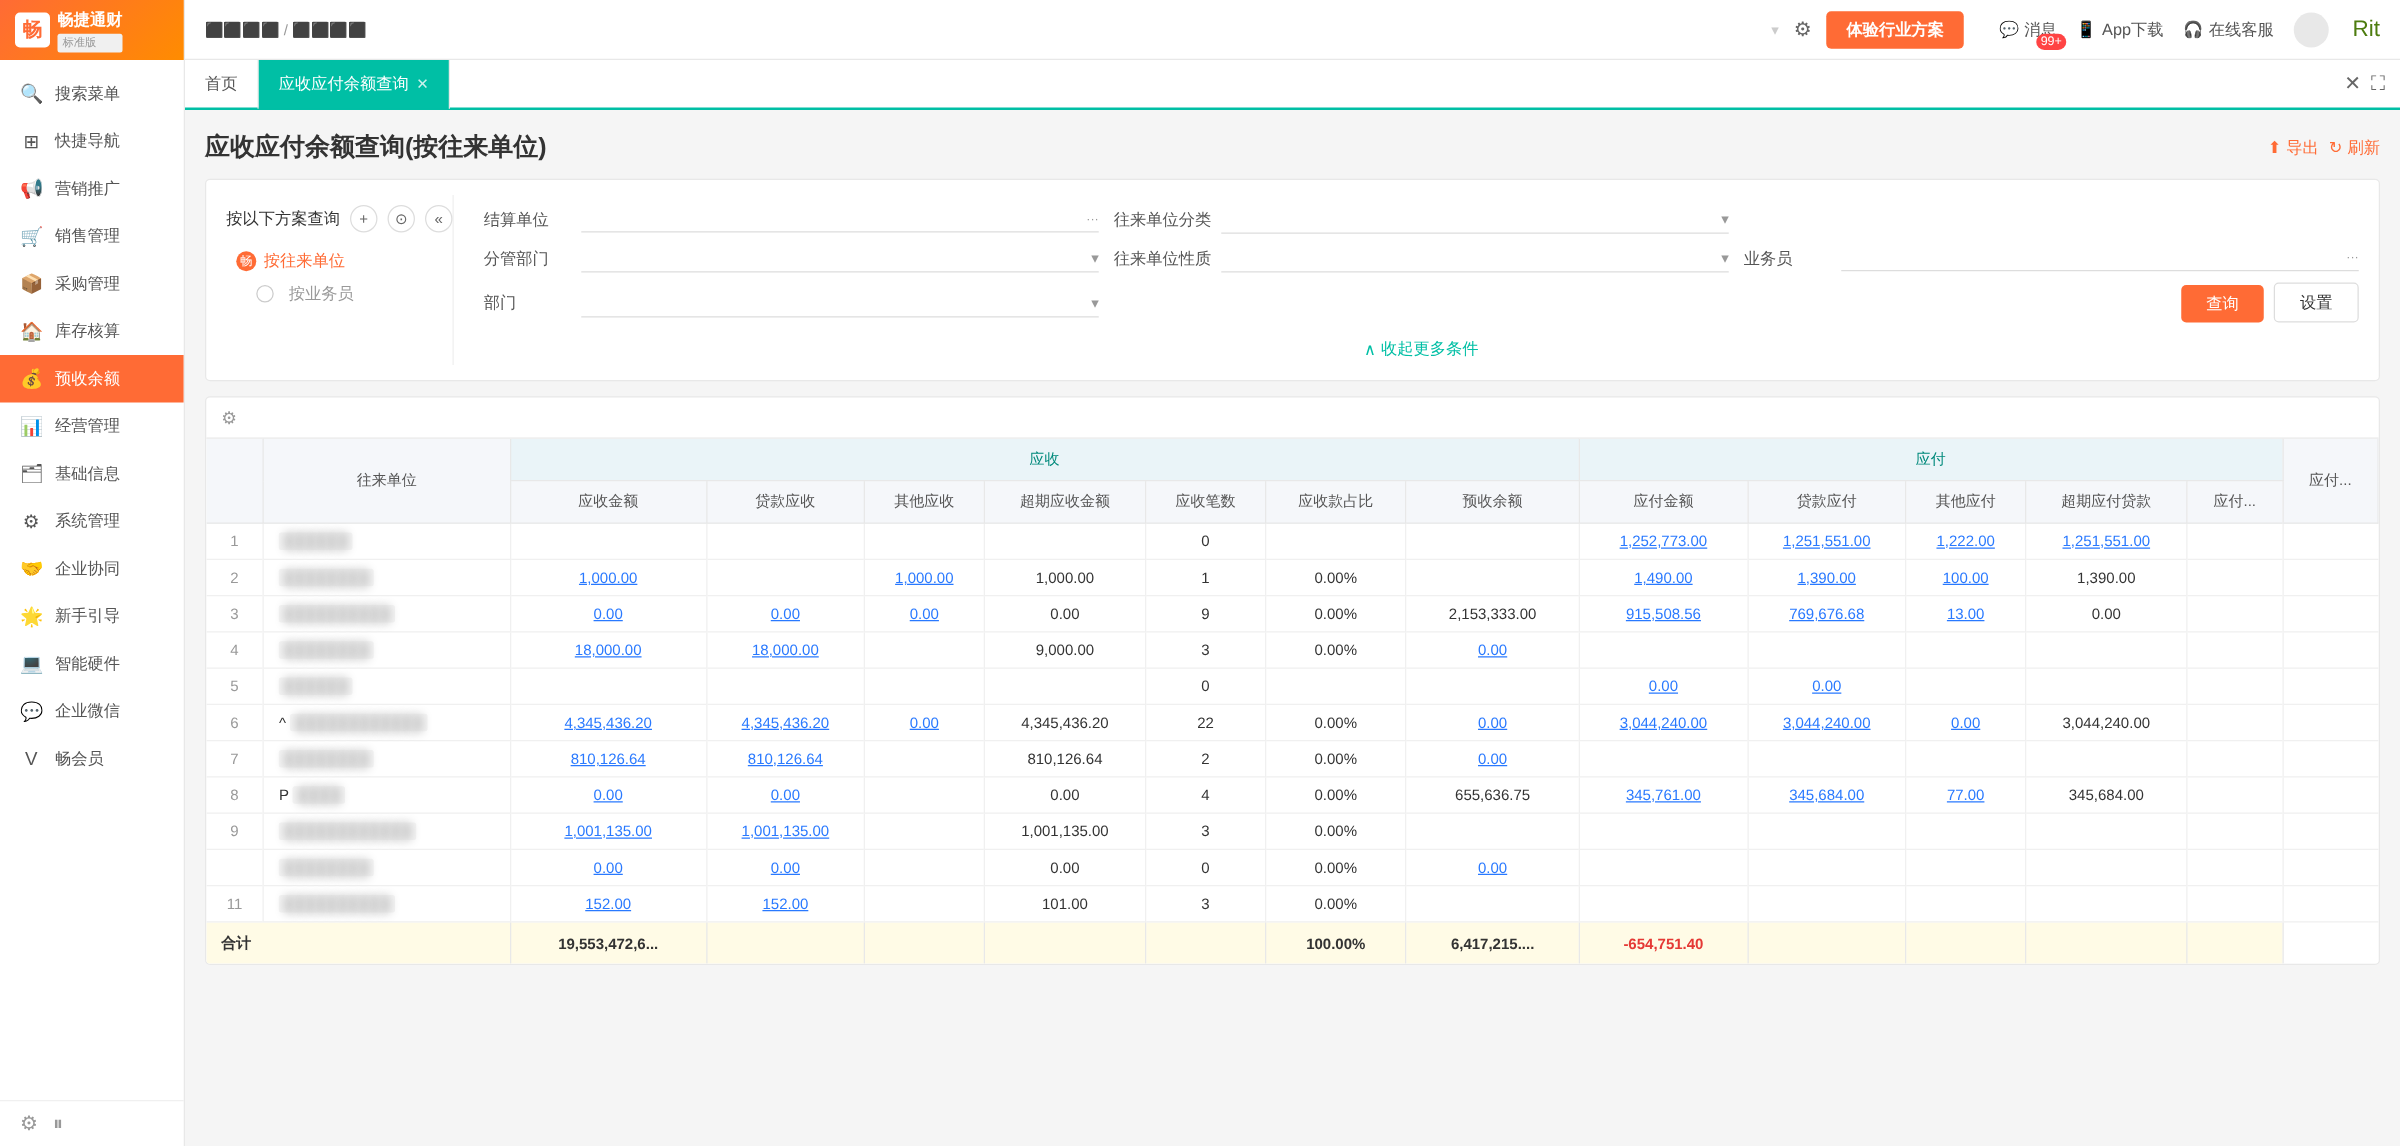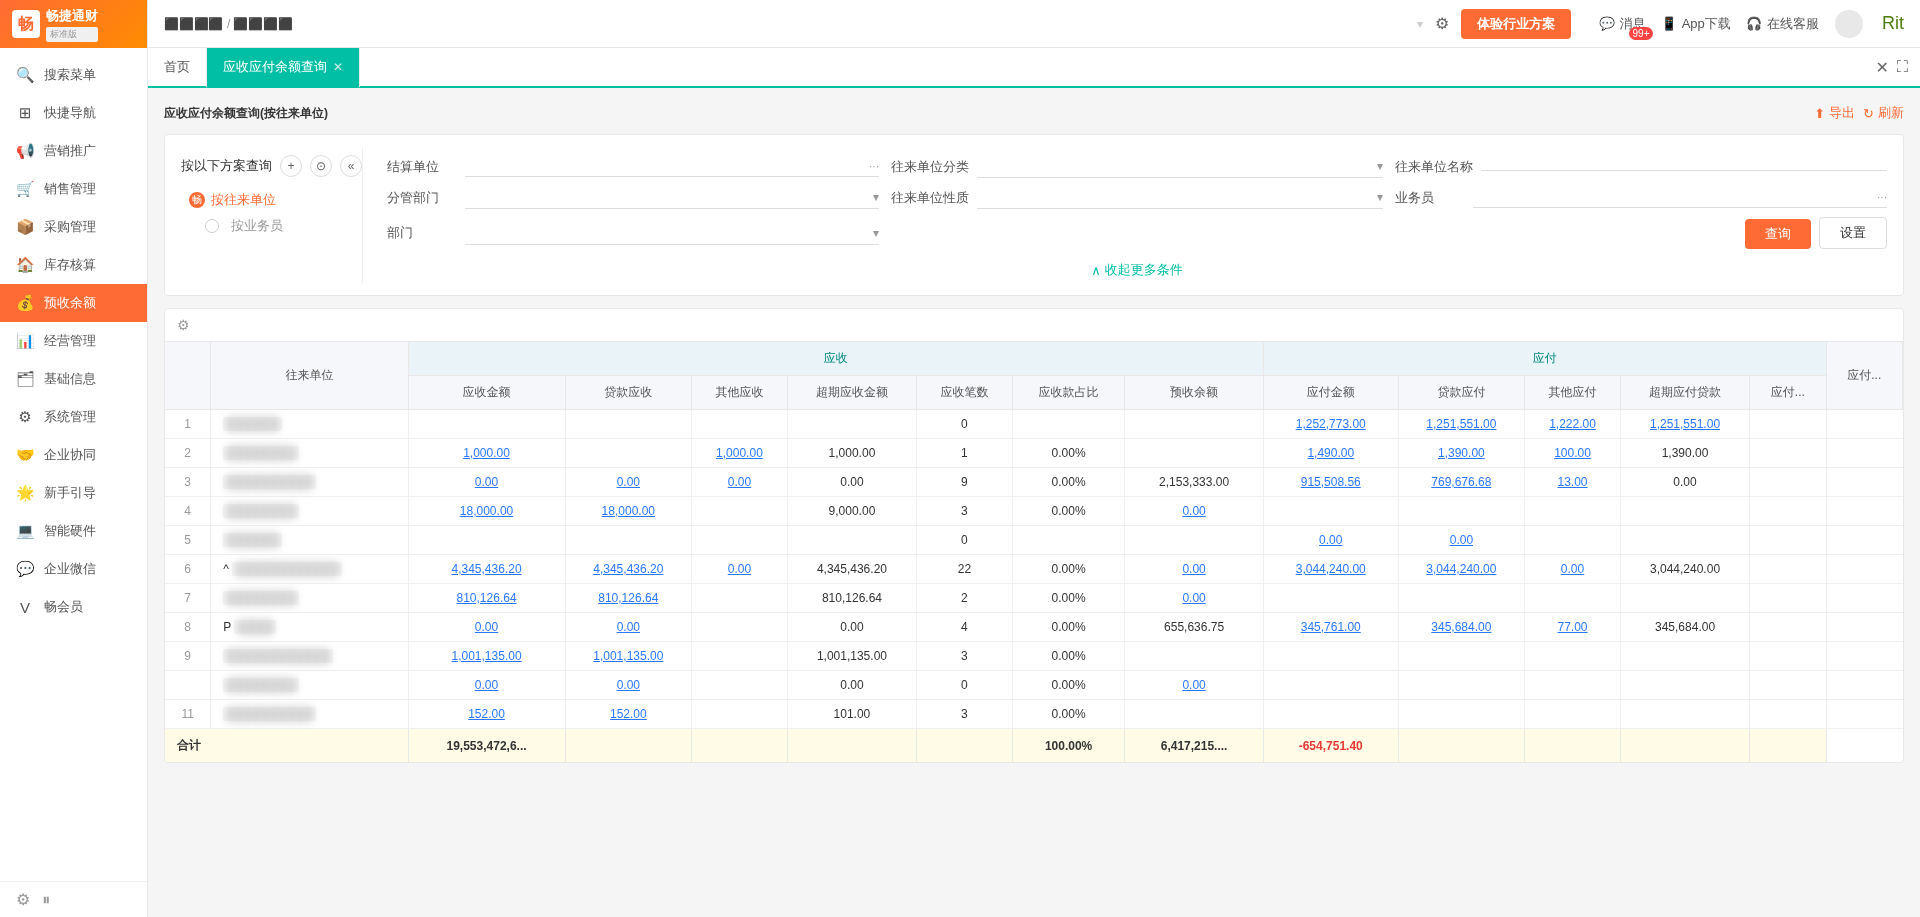--- a/index.html
+++ b/index.html
@@ -72,21 +72,21 @@
     .tab-close { font-size: 12px; color: rgba(255,255,255,0.8); cursor: pointer; }
     .tabs-spacer { flex: 1; }
     .tab-actions { display: flex; align-items: center; gap: 8px; padding: 0 12px; }
     .tab-action-btn { background: none; border: none; cursor: pointer; color: #666; font-size: 16px; }
 
     
     .page-content { flex: 1; overflow: auto; padding: 16px; background: #f5f5f5; }
 
     
     .page-header { display: flex; align-items: center; justify-content: space-between; margin-bottom: 12px; }
-    .page-title { font-size: 12px; font-weight: bold; color: #333; }
+    .page-title { font-size: 20px; font-weight: bold; color: #333; }
     .page-actions { display: flex; gap: 8px; }
     .btn-export { background: none; border: none; color: #ff6b35; cursor: pointer; font-size: 13px; display: flex; align-items: center; gap: 4px; }
     .btn-refresh { background: none; border: none; color: #ff6b35; cursor: pointer; font-size: 13px; display: flex; align-items: center; gap: 4px; }
 
     
     .search-area { background: #fff; border-radius: 4px; padding: 12px 16px; margin-bottom: 12px; border: 1px solid #e8e8e8; }
     .search-header { display: flex; align-items: center; gap: 8px; margin-bottom: 10px; }
     .search-icon-btn { width: 22px; height: 22px; border: 1px solid #ddd; border-radius: 50%; display: flex; align-items: center; justify-content: center; cursor: pointer; font-size: 12px; color: #666; }
     .search-option { display: flex; align-items: center; gap: 6px; padding: 4px 8px; cursor: pointer; color: #ff6b35; font-size: 13px; }
     .search-option .dot { width: 16px; height: 16px; background: #ff6b35; border-radius: 50%; display: flex; align-items: center; justify-content: center; color: #fff; font-size: 10px; }
@@ -294,24 +294,20 @@
               <div class="search-field-input" style="border-bottom:1px solid #ddd; flex:1; display:flex; justify-content:flex-end; padding-bottom:4px;">
                 <span class="search-field-dots">···</span>
               </div>
             </div>
             <div class="search-field">
               <span class="search-field-label">往来单位分类</span>
               <div class="search-field-input" style="border-bottom:1px solid #ddd; flex:1; display:flex; justify-content:flex-end; padding-bottom:4px;">
                 <span class="search-field-arrow">▾</span>
               </div>
             </div>
-            <div class="search-field">
-              <span class="search-field-label">往来单位名称</span>
-              <div class="search-field-input" style="border-bottom:1px solid #ddd; flex:1;"></div>
-            </div>
           </div>
 
           <div class="search-row">
             <div class="search-field">
               <span class="search-field-label">分管部门</span>
               <div class="search-field-input" style="border-bottom:1px solid #ddd; flex:1; display:flex; justify-content:flex-end; padding-bottom:4px;">
                 <span class="search-field-arrow">▾</span>
               </div>
             </div>
             <div class="search-field">

